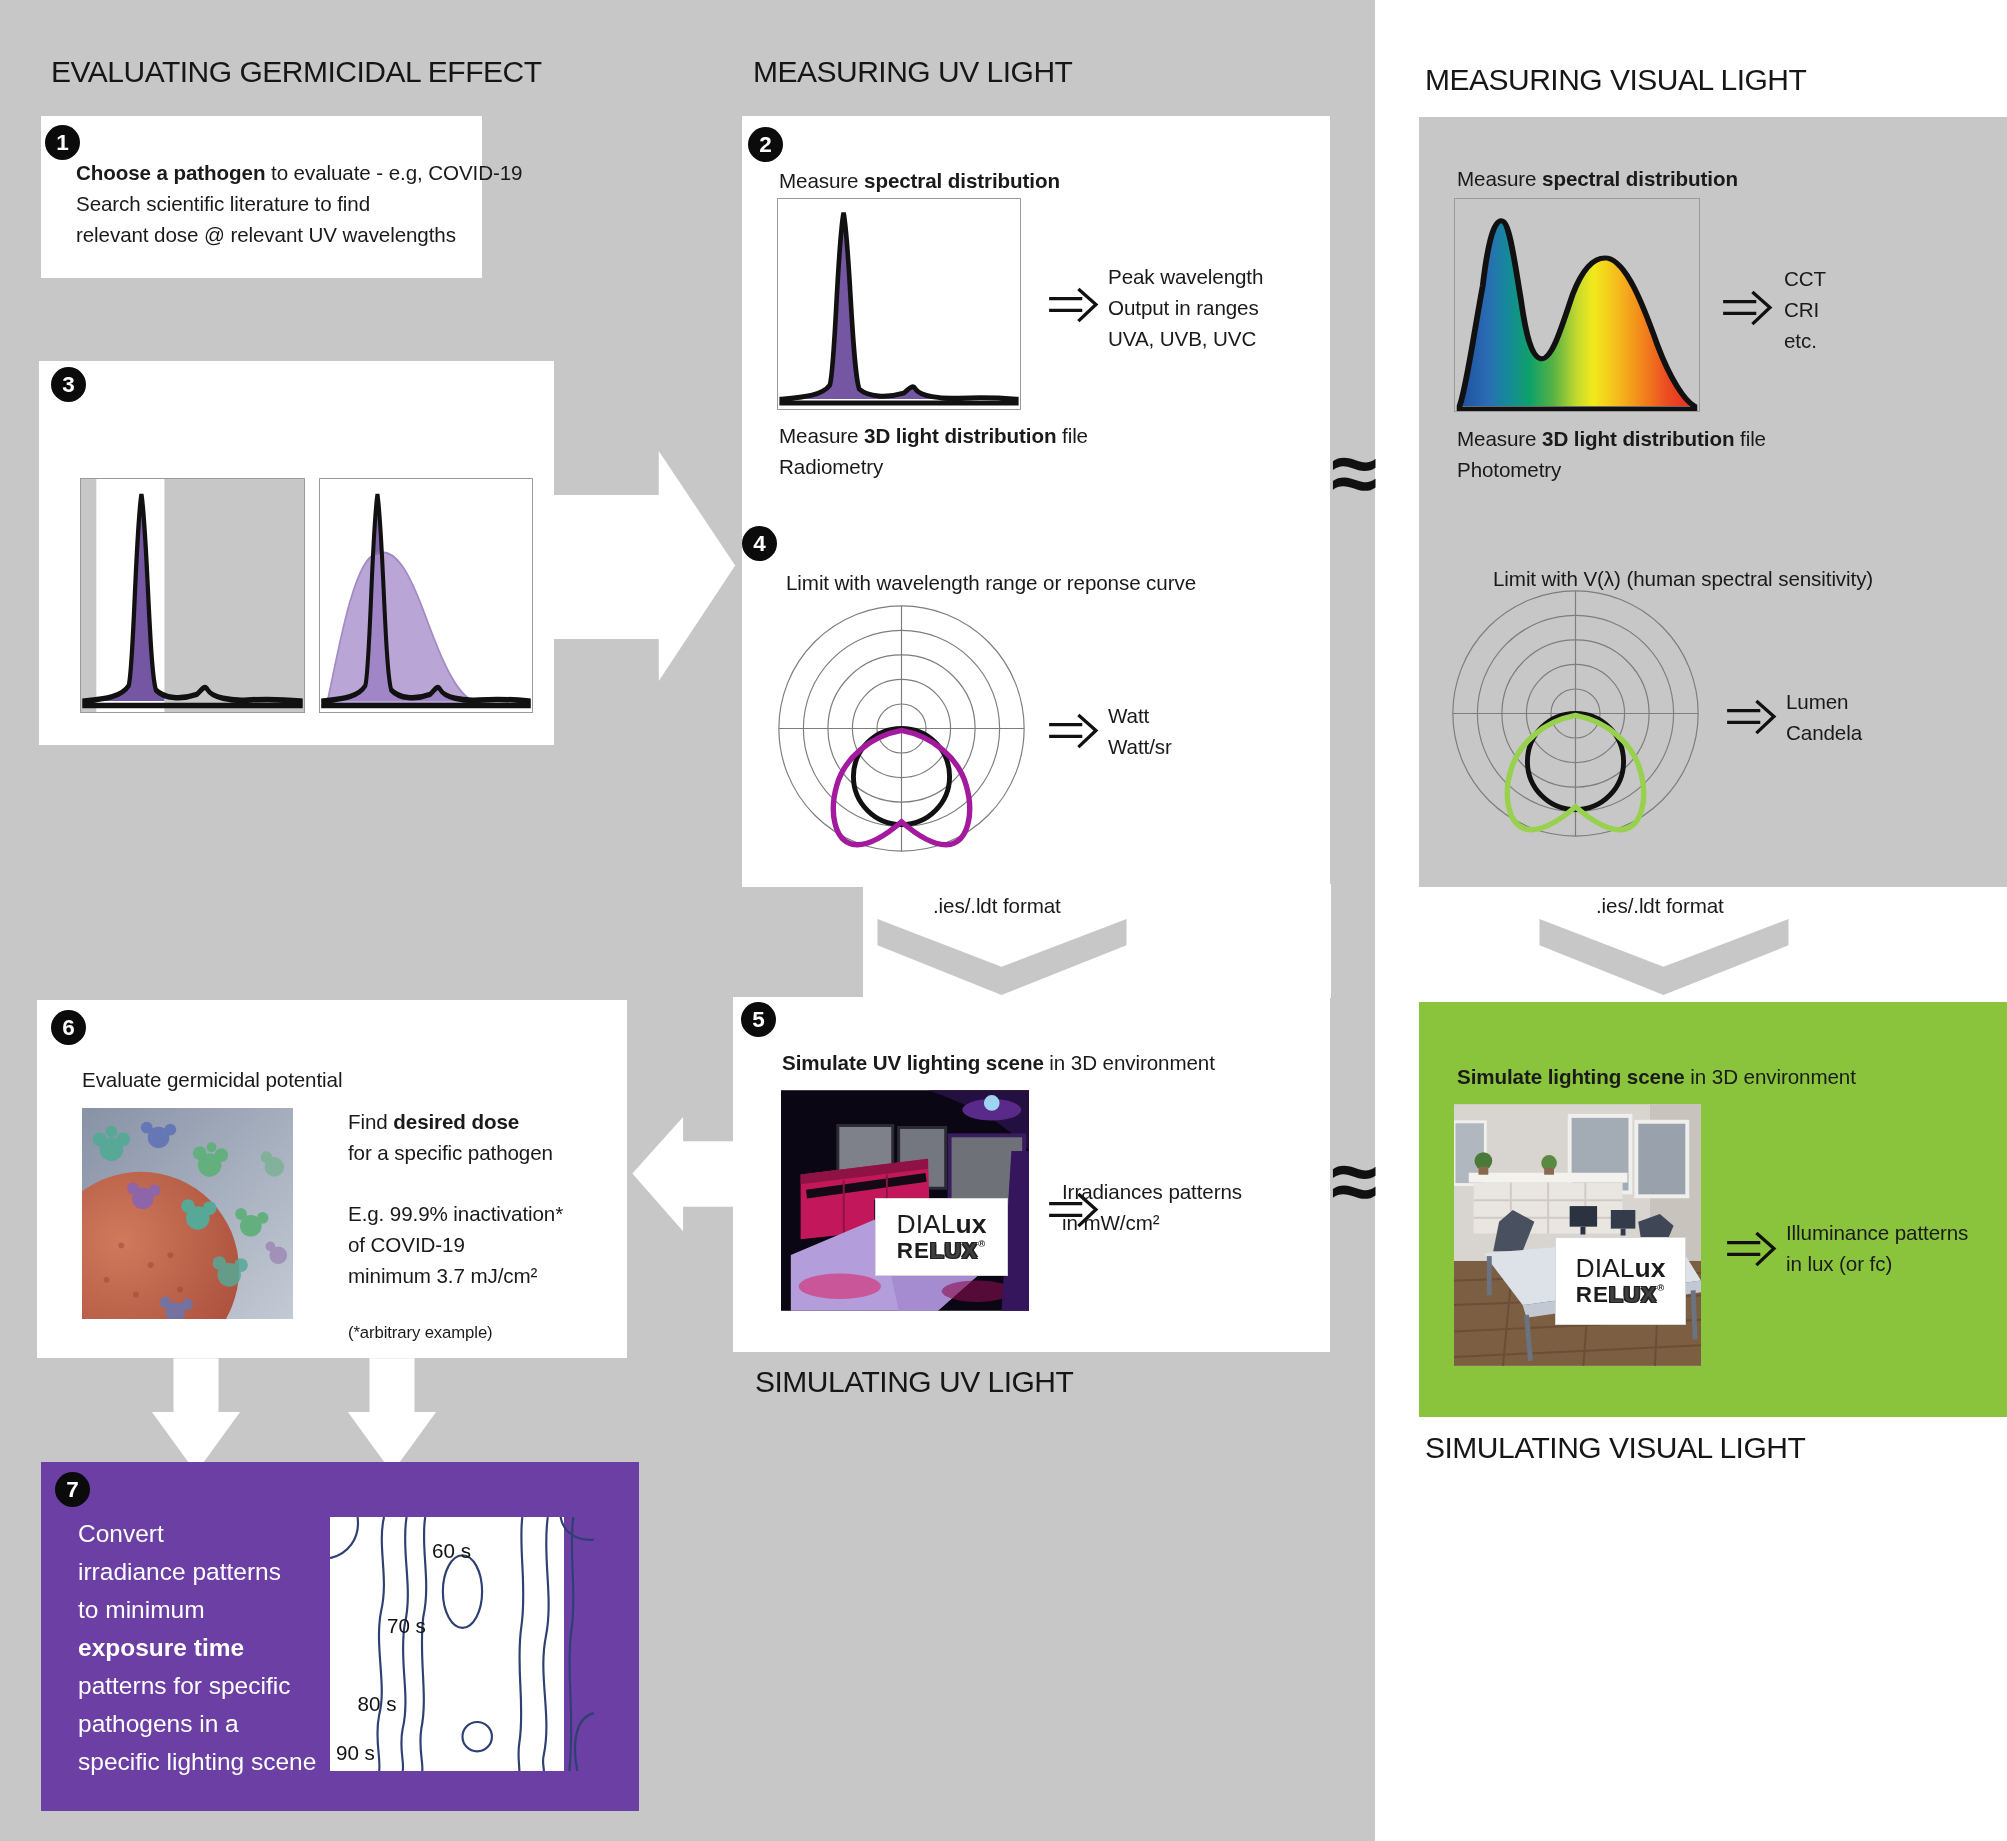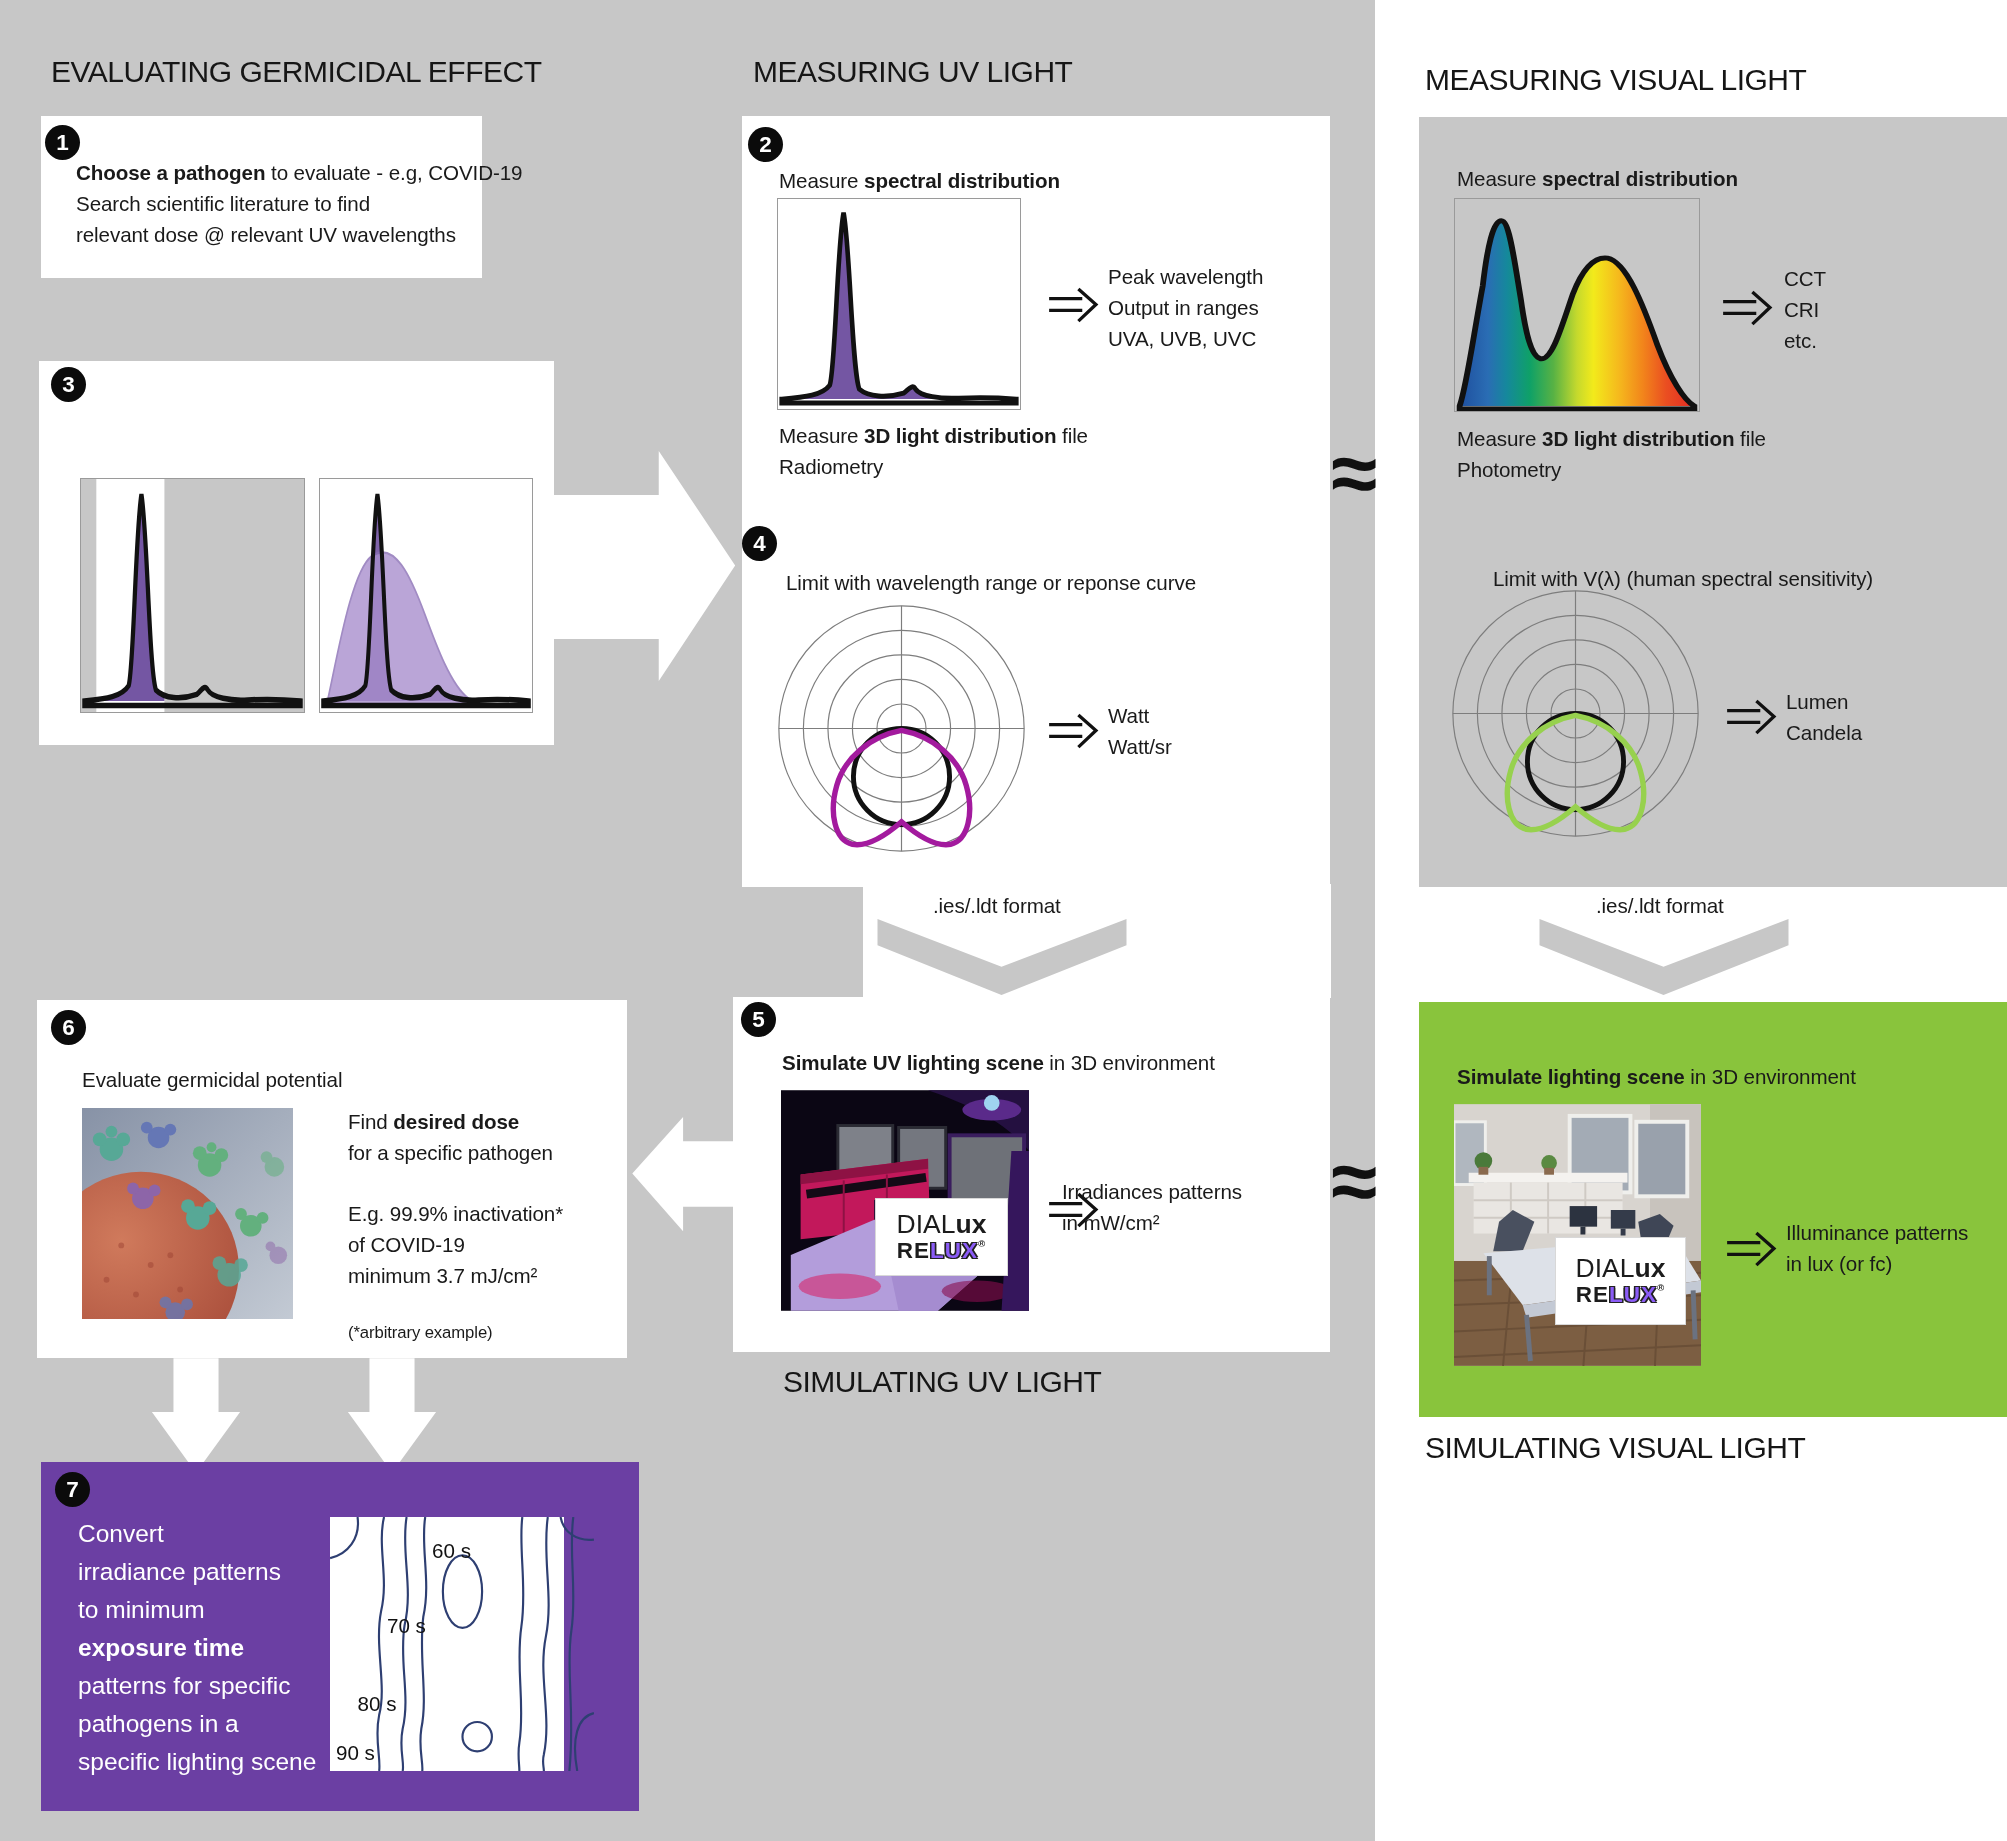--- a/index.html
+++ b/index.html
@@ -24,37 +24,37 @@
   .purplebox{position:absolute;background:#6b3fa3;}
   .s7line{font-size:24.5px;line-height:38px;color:#fff;white-space:nowrap;}
   .logo{
     position:absolute;background:#fff;border:1px solid #d8d8d8;box-sizing:border-box;
     display:flex;flex-direction:column;align-items:center;justify-content:center;line-height:1.05;
   }
   .logo .l1{font-size:26.5px;color:#1c1c1c;letter-spacing:0;}
   .logo .l1 .ux{font-weight:bold;}
   .logo .l2{font-size:22.5px;font-weight:800;color:#1c1c1c;letter-spacing:1px;}
   .logo .l2 .out{
-    color:#8b5cf6;
+    color:#404040;
     text-shadow:-1.4px -1.4px 0 #222,1.4px -1.4px 0 #222,-1.4px 1.4px 0 #222,1.4px 1.4px 0 #222;
   }
   .logo .reg{font-size:9.8px;vertical-align:top;}
   svg{display:block;}
 </style>
 </head>
 <body>
 
 <div class="canvas">
 
   <div class="abs" style="left:1375px;top:0;width:632px;height:1842px;background:#ffffff;"></div>
 
   <div class="abs coltitle" style="left:51px;top:55px;">EVALUATING GERMICIDAL EFFECT</div>
   <div class="abs coltitle" style="left:753px;top:55px;">MEASURING UV LIGHT</div>
   <div class="abs coltitle" style="left:1425px;top:63px;">MEASURING VISUAL LIGHT</div>
-  <div class="abs coltitle" style="left:755px;top:1365px;margin-left:28px;">SIMULATING UV LIGHT</div>
+  <div class="abs coltitle" style="left:755px;top:1365px;">SIMULATING UV LIGHT</div>
   <div class="abs coltitle" style="left:1425px;top:1431px;">SIMULATING VISUAL LIGHT</div>
 
   <div class="panel" style="left:41px;top:116px;width:441px;height:162px;"></div>
   <div class="badge" style="left:45px;top:125px;">1</div>
   <div class="abs t" style="left:76px;top:157px;">
     <div><span class="b">Choose a pathogen</span><span> to evaluate - e.g, COVID-19</span></div>
     <div>Search scientific literature to find</div>
     <div>relevant dose @ relevant UV wavelengths</div>
   </div>
 

